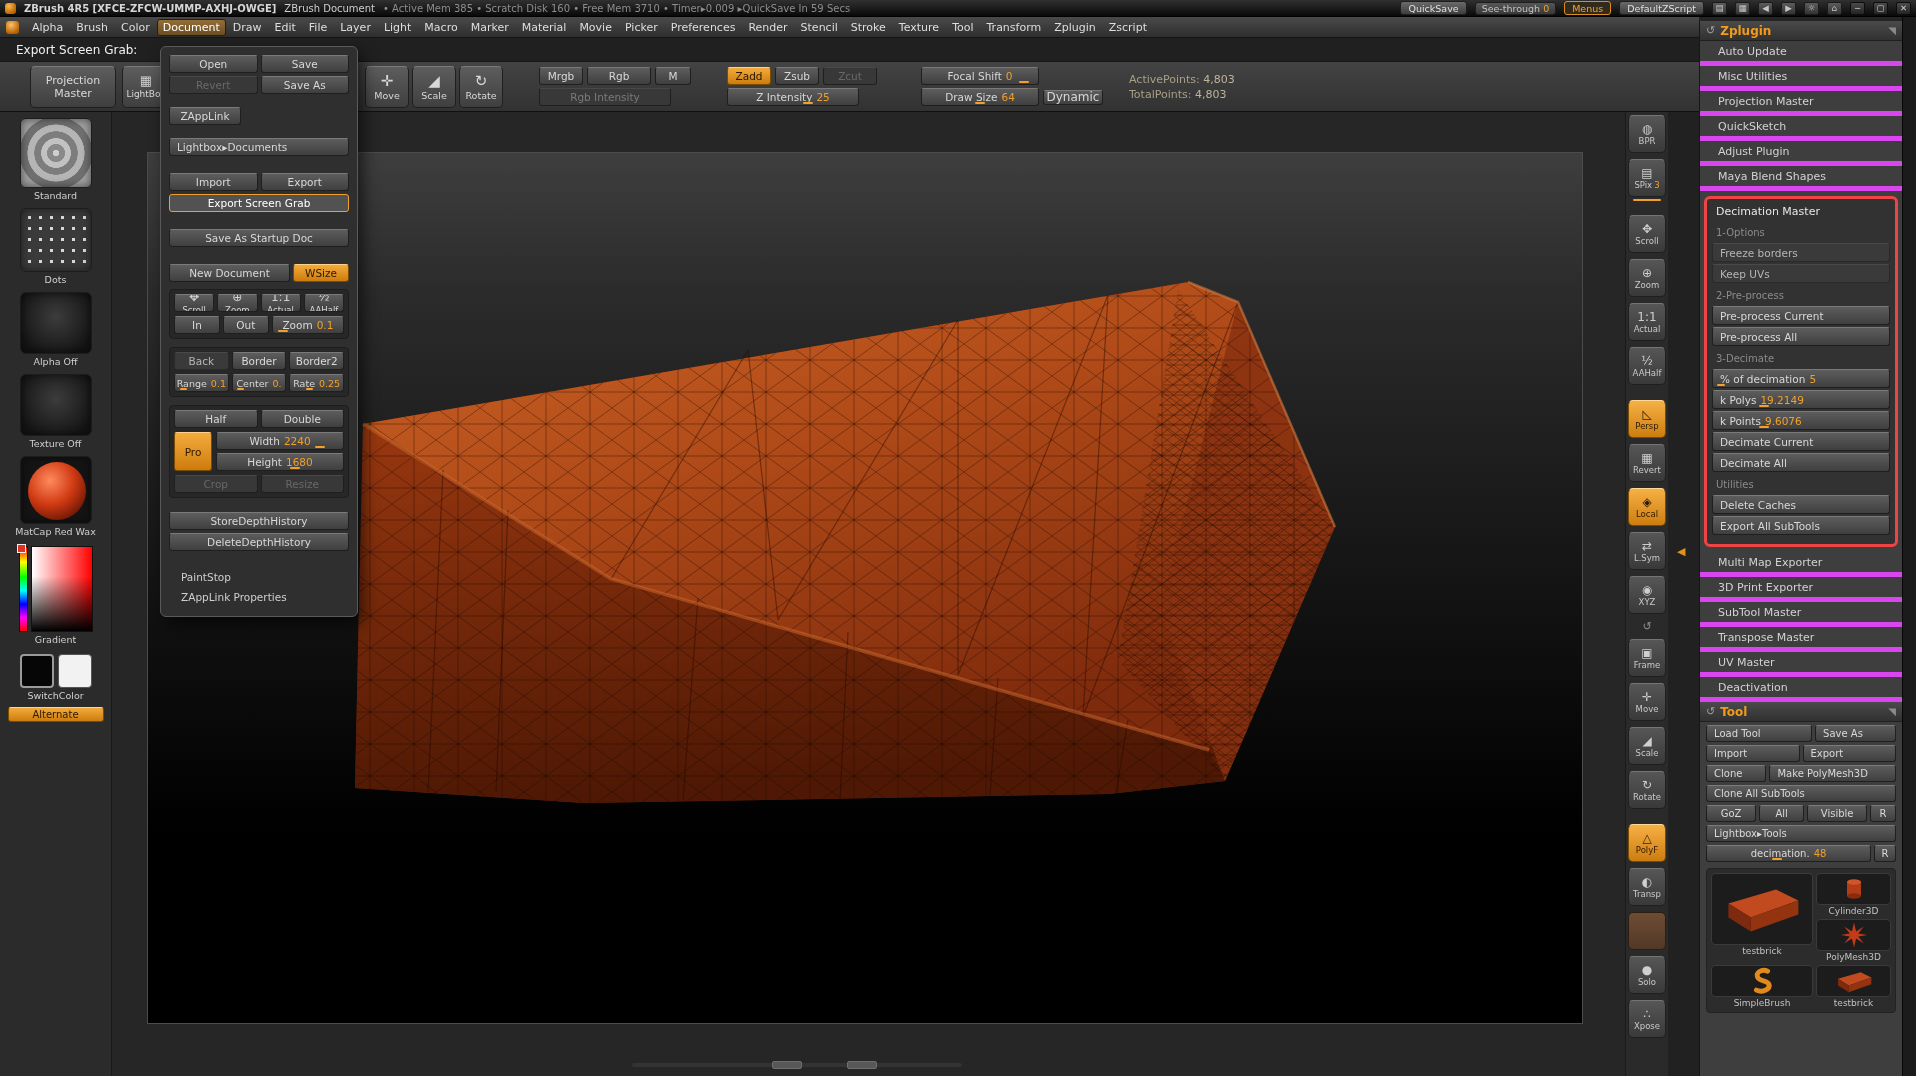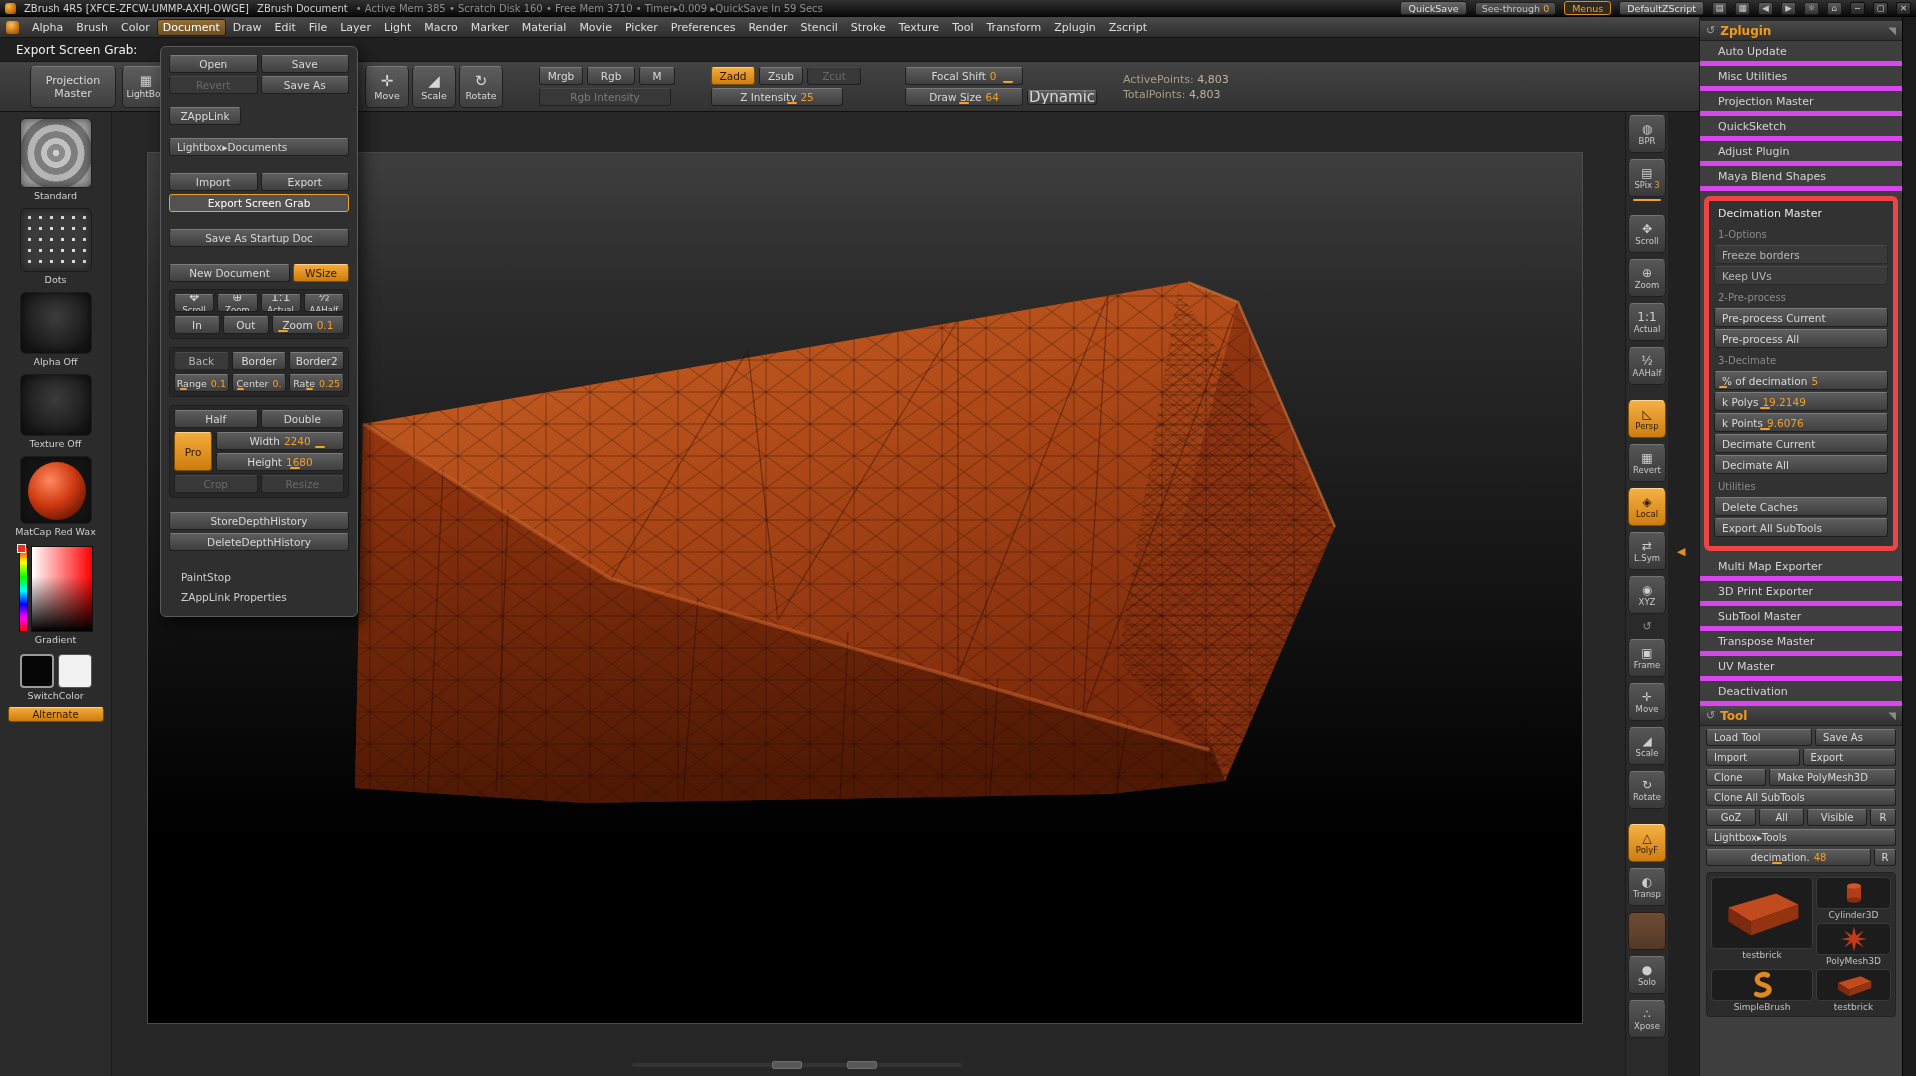--- a/index.html
+++ b/index.html
@@ -3,21 +3,21 @@
 <meta charset="utf-8">
 <style>
   *{box-sizing:border-box;margin:0;padding:0;user-select:none}
   html,body{background:#111}
   body{font-family:"DejaVu Sans","Liberation Sans",sans-serif;color:#ddd}
   .root{position:relative;width:1916px;height:1076px;background:#242424;overflow:hidden}
 
   
   .titlebar{position:absolute;left:0;top:0;width:1916px;height:17px;background:linear-gradient(#303030,#090909);display:flex;align-items:center;gap:8px;padding:0 5px;font-size:10px;color:#c4c4c4;border-bottom:1px solid #000;z-index:40}
   .tb-logo{width:11px;height:11px;border-radius:3px;background:radial-gradient(circle at 35% 30%,#ffb84d,#b96400 72%);flex:0 0 auto}
-  .tb-title{font-weight:normal;color:#d6d6d6;white-space:nowrap}
+  .tb-title{font-weight:bold;color:#d6d6d6;white-space:nowrap}
   .tb-doc{color:#cfcfcf;white-space:nowrap}
   .tb-stats{color:#8d8d8d;white-space:nowrap}
   .tb-spring{flex:1}
   .tb-btn{height:14px;padding:0 7px;font-size:9.5px;background:linear-gradient(#6a6a6a,#3e3e3e);border:1px solid #1e1e1e;border-radius:3px;color:#e0e0e0;display:flex;align-items:center;white-space:nowrap}
   .tb-btn.menus{border-color:#d8websafe8f1f;border-color:#d88f1f;color:#f3a52e;background:#332a1c}
   .tb-slider{height:13px;padding:0 6px;font-size:9.5px;background:linear-gradient(#575757,#383838);border:1px solid #1e1e1e;border-radius:3px;display:flex;align-items:center;gap:3px;white-space:nowrap}
   .tb-ico{width:15px;height:13px;background:linear-gradient(#5c5c5c,#333);border:1px solid #1b1b1b;border-radius:2px;font-size:8.5px;color:#c6c6c6;display:flex;align-items:center;justify-content:center}
   .tb-ctl{width:15px;height:13px;font-size:8.5px;display:flex;align-items:center;justify-content:center;background:linear-gradient(#4a4a4a,#242424);border:1px solid #0d0d0d;border-radius:2px;color:#cfcfcf}
   .val{color:#f2a02b}
 
@@ -107,21 +107,21 @@
   
   .divider{position:absolute;left:1668px;top:112px;width:31px;height:964px;background:#212121;z-index:3}
   .div-arrow{position:absolute;left:9px;top:433px;font-size:11px;color:#e1921e}
   .rightpanel{position:absolute;left:1699px;top:21px;width:203px;height:1055px;background:#3e3e3e;border-left:1px solid #161616;z-index:6;overflow:hidden}
   .edgebar{position:absolute;left:1902px;top:17px;width:14px;height:1059px;background:#1b1b1b;border-left:1px solid #060606;z-index:6}
   .pal-head{height:20px;display:flex;align-items:center;padding:0 6px;background:linear-gradient(#4a4a4a,#313131);border-bottom:1px solid #202020;gap:5px}
   .pal-title{color:#f09b1c;font-size:12px;font-weight:bold;flex:1}
   .cycle{color:#9d9d9d;font-size:11px}
   .curl{color:#8a8a8a;font-size:10px}
   .pal-item{height:25px;display:flex;align-items:center;padding-left:18px;font-size:11px;color:#d2d2d2;border-bottom:5px solid #d946ef}
-  .decim{margin:5px 4px;background:#323232;border:5px solid #ef4444;border-radius:6px;padding:4px 5px 7px}
+  .decim{margin:5px 4px;background:#323232;border:3px solid #ef4444;border-radius:6px;padding:4px 5px 7px}
   .decim-title{font-size:11px;color:#e6e6e6;padding:2px 4px 4px}
   .sect{font-size:10px;color:#8b8b8b;padding:5px 4px 3px}
   .d-btn{height:19px;margin:2px 0;font-size:10.5px}
   .t-rows{padding:3px 6px;display:flex;flex-direction:column;gap:3px}
   .t-row{display:flex;gap:3px}
   .t-row .btn{flex:1;height:17px;font-size:10px}
   .thumbs{margin:3px 6px;background:#2c2c2c;border:1px solid #222;border-radius:4px;padding:4px;display:grid;grid-template-columns:102px 1fr;grid-auto-rows:auto;gap:3px}
   .bigthumb{grid-row:1/3}
   .tool-thumb{background:#1c1c1c;border:1px solid #3a3a3a;border-radius:4px;display:flex;align-items:center;justify-content:center}
   .tt-big{height:72px}
@@ -206,21 +206,21 @@
       <span>Scale</span>
     </div>
     <div class="btn mode-btn">
       <span class="mode-ico">↻</span>
       <span>Rotate</span>
     </div>
 
     <div class="shelf-col">
       <div class="shelf-row">
         <div class="btn" style="width:44px">Mrgb</div>
-        <div class="btn" style="width:48px">Rgb</div>
+        <div class="btn" style="width:64px">Rgb</div>
         <div class="btn" style="width:36px">M</div>
       </div>
       <div class="btn slider disabled" style="width:132px">
         <span>Rgb Intensity</span>
       </div>
     </div>
 
     <div class="shelf-col">
       <div class="shelf-row">
         <div class="btn orange" style="width:44px">Zadd</div>
@@ -239,21 +239,21 @@
         <span>Focal Shift</span>
         <span class="val">0</span>
         <span class="tick" style="left:84%"></span>
       </div>
       <div class="shelf-row">
         <div class="btn slider" style="width:118px">
           <span>Draw Size</span>
           <span class="val">64</span>
           <span class="tick" style="left:46%"></span>
         </div>
-        <div class="btn" style="width:70px;height:15px;font-size:15px;align-self:center">Dynamic</div>
+        <div class="btn" style="width:60px;height:15px;font-size:12px;align-self:center">Dynamic</div>
       </div>
     </div>
 
     <div class="pts">
       <div><span>ActivePoints:</span>
         <span class="num">4,803</span></div>
       <div><span>TotalPoints:</span>
         <span class="num">4,803</span></div>
     </div>
   </div>

